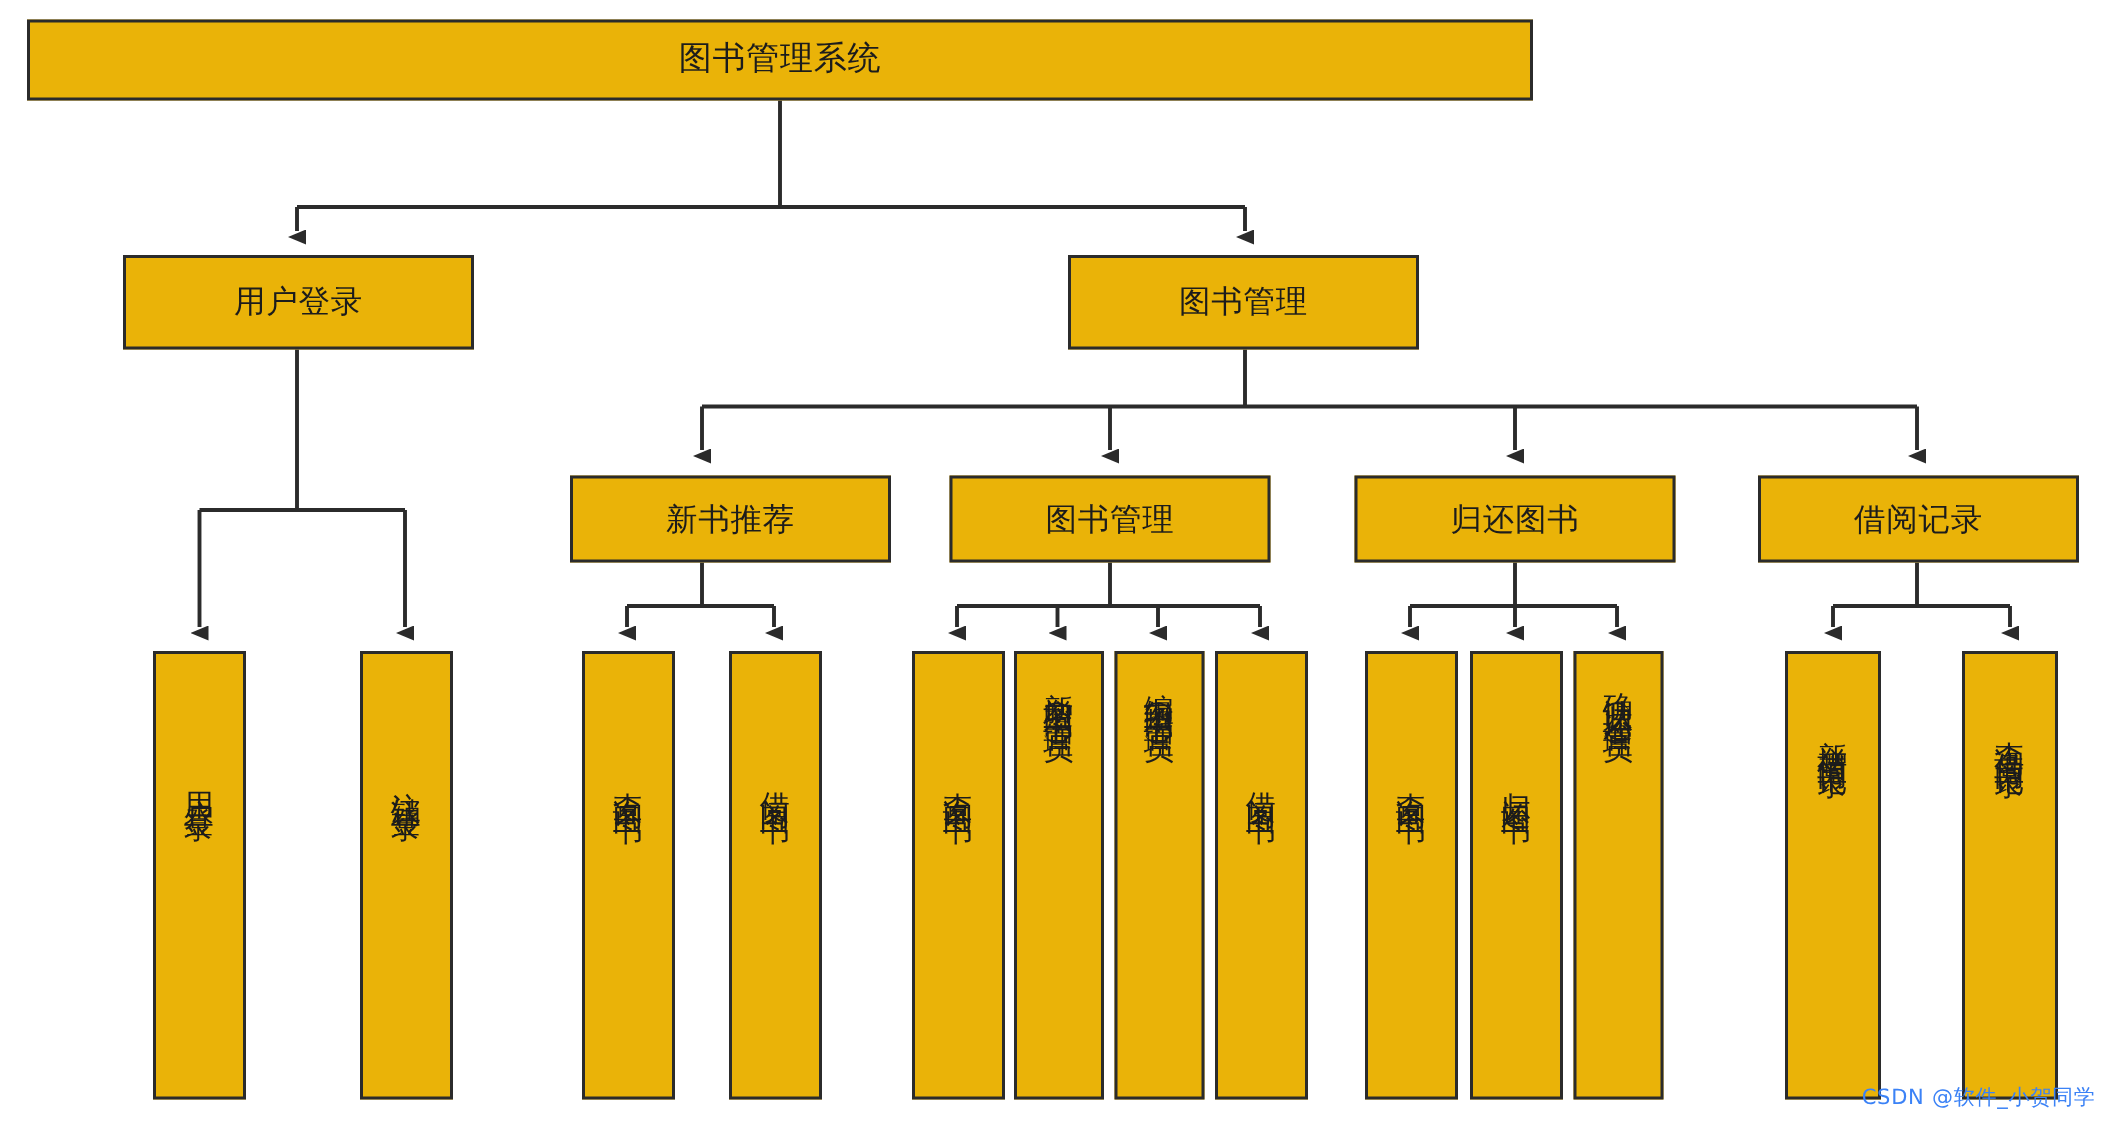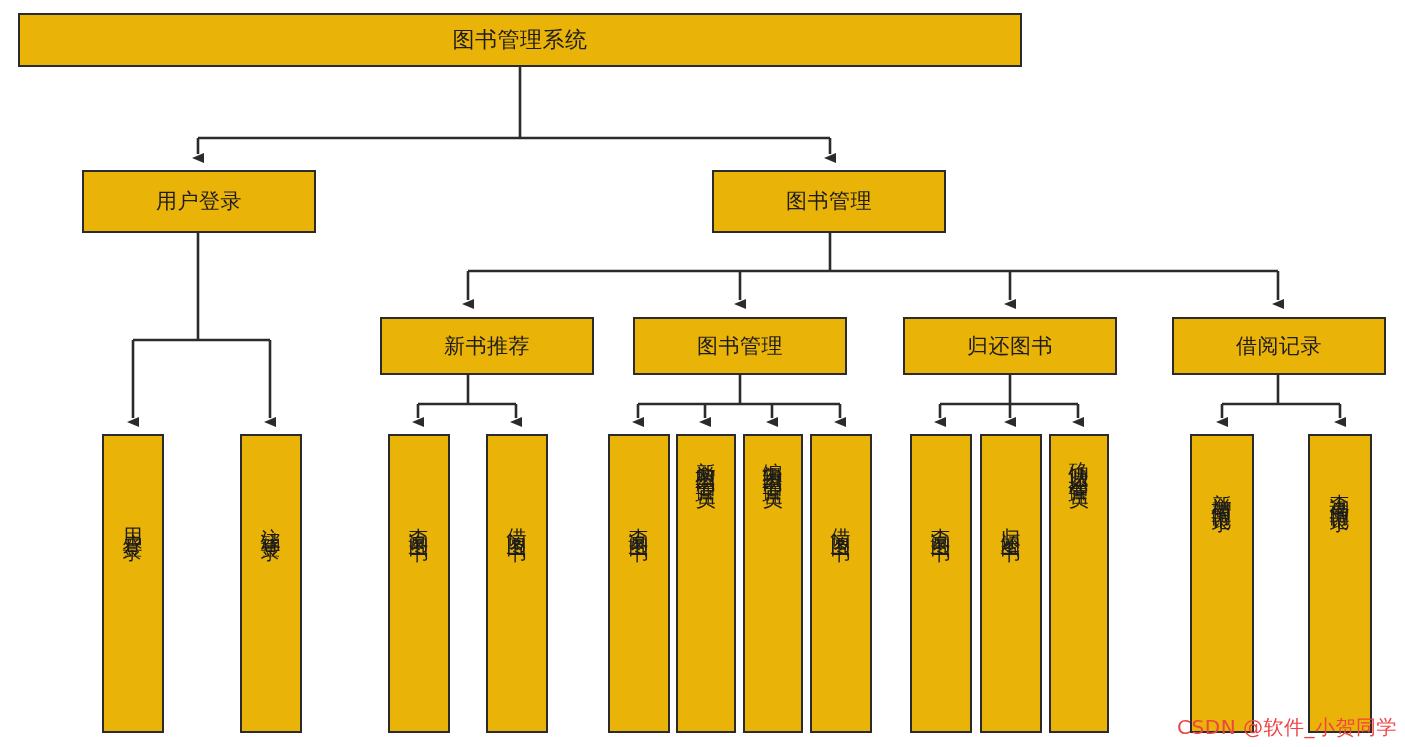--- a/index.html
+++ b/index.html
@@ -59,22 +59,22 @@
   .node.v.tall .lbl {
     letter-spacing: 4px;
   }
   .node.root .lbl {
     font-size: 22px;
   }
   #watermark {
     position: absolute;
     right: 8px;
     bottom: 6px;
-    font-size: 20px;
-    color: #ef4444;
+    font-size: 14px;
+    color: #3b82f6;
     letter-spacing: 0.5px;
     white-space: nowrap;
     pointer-events: none;
   }
 </style>
 </head>
 <body>
 
 <div id="stage">
 

